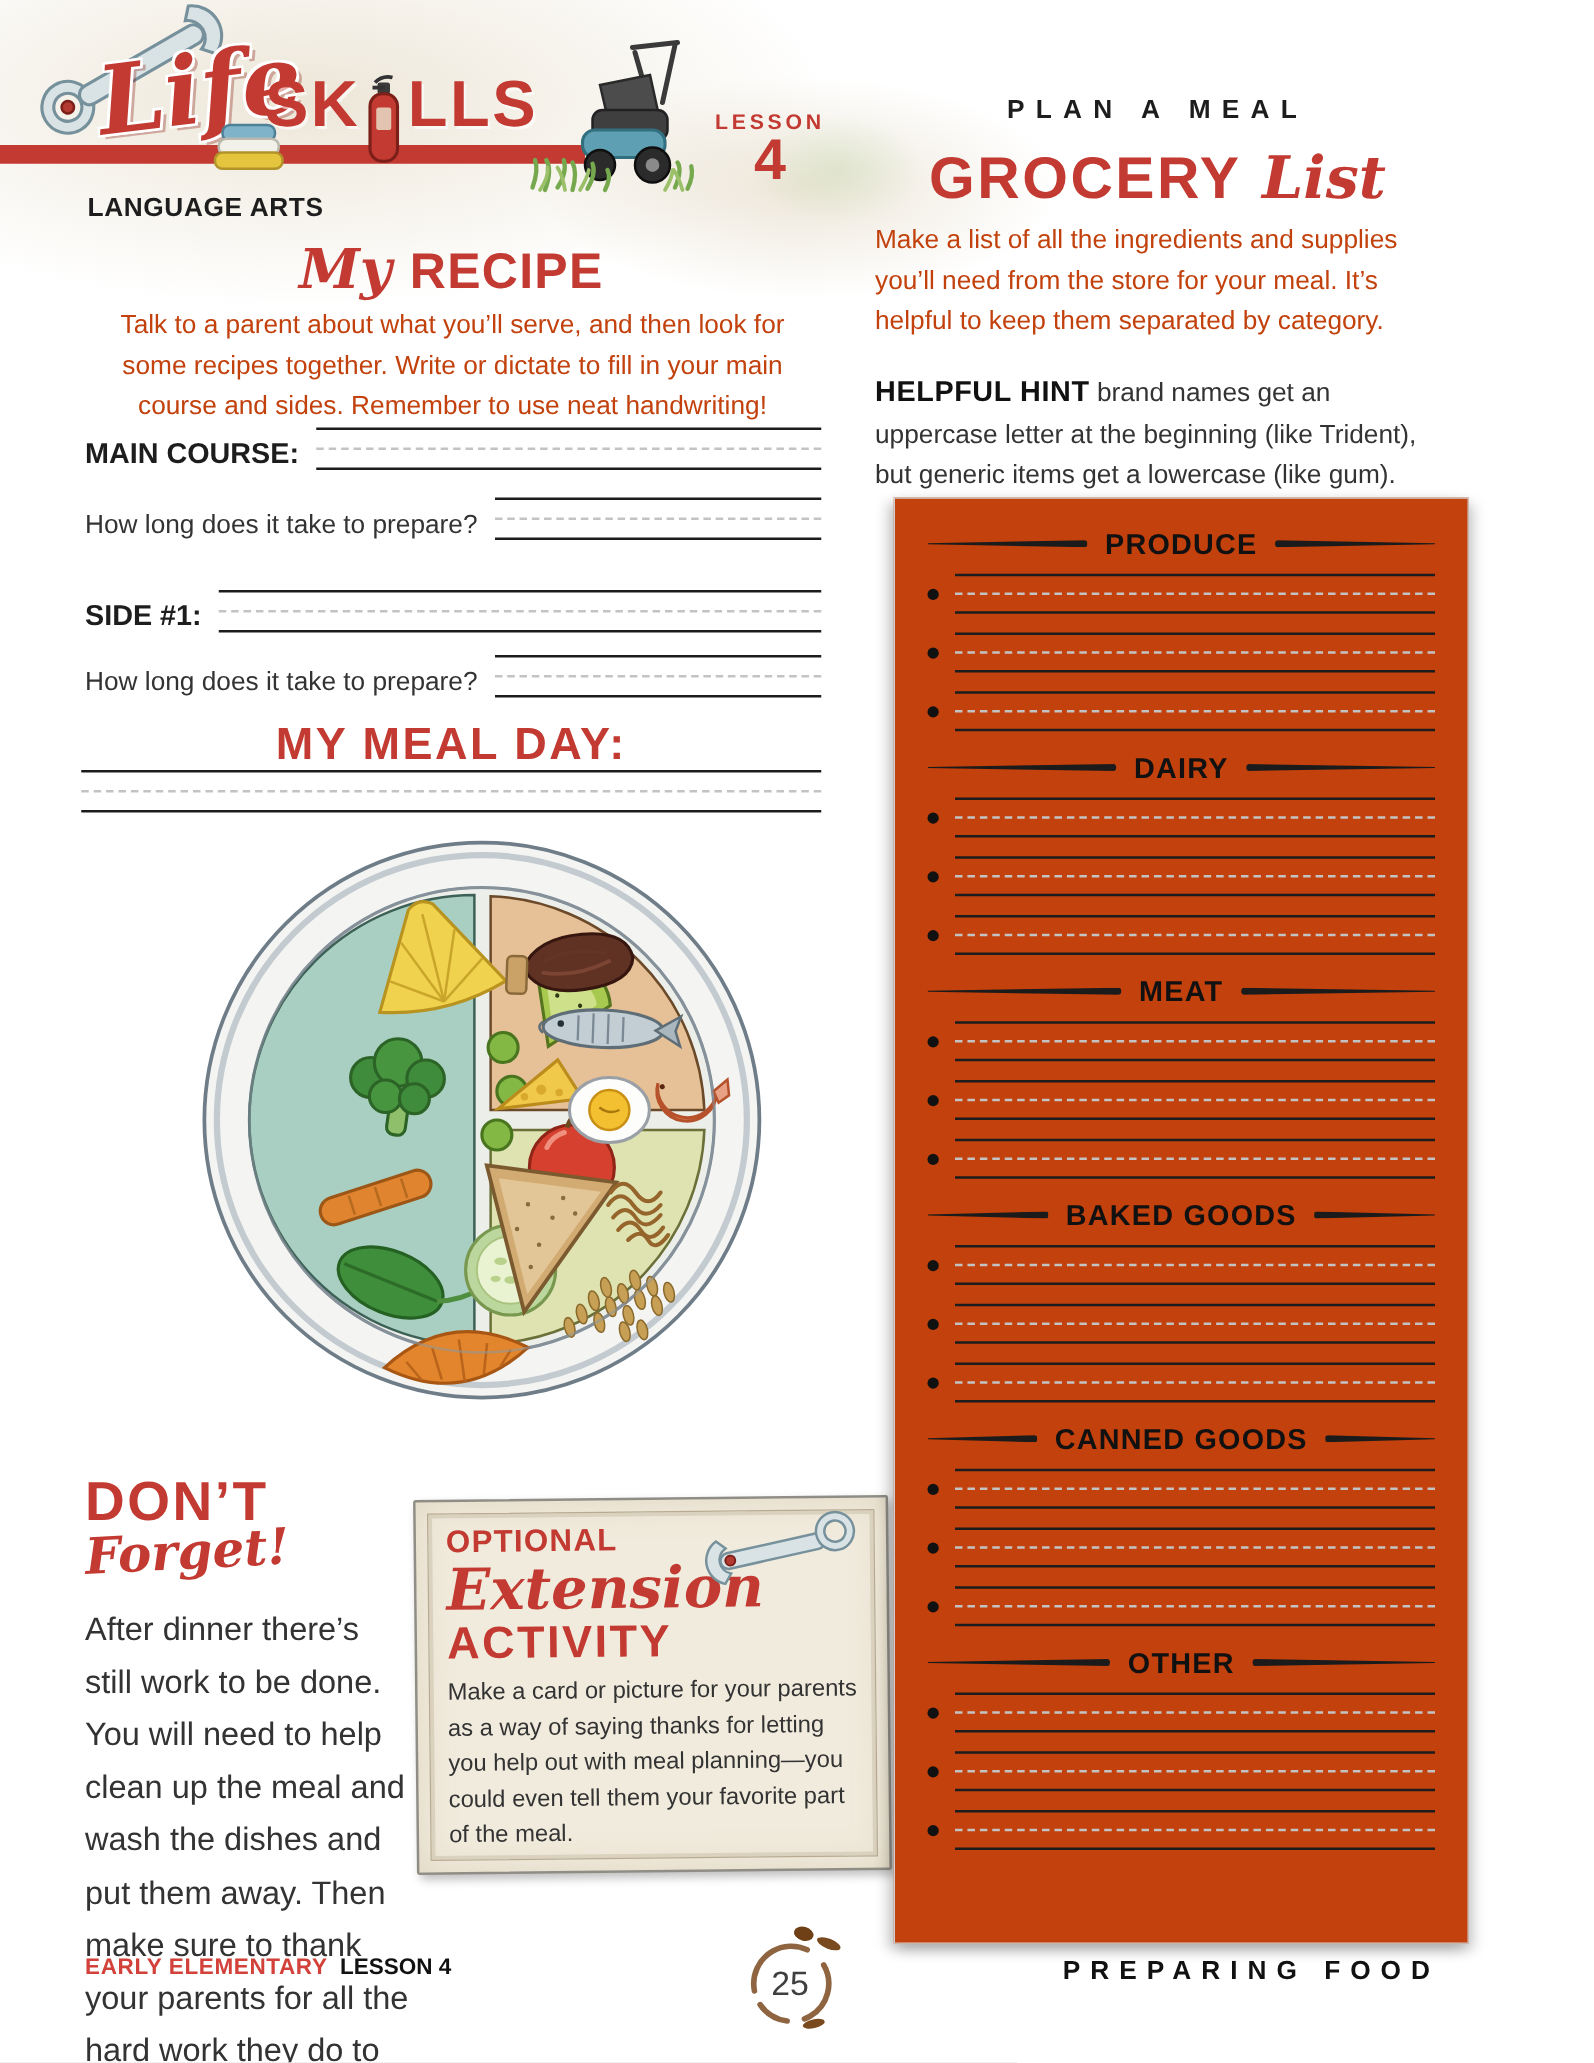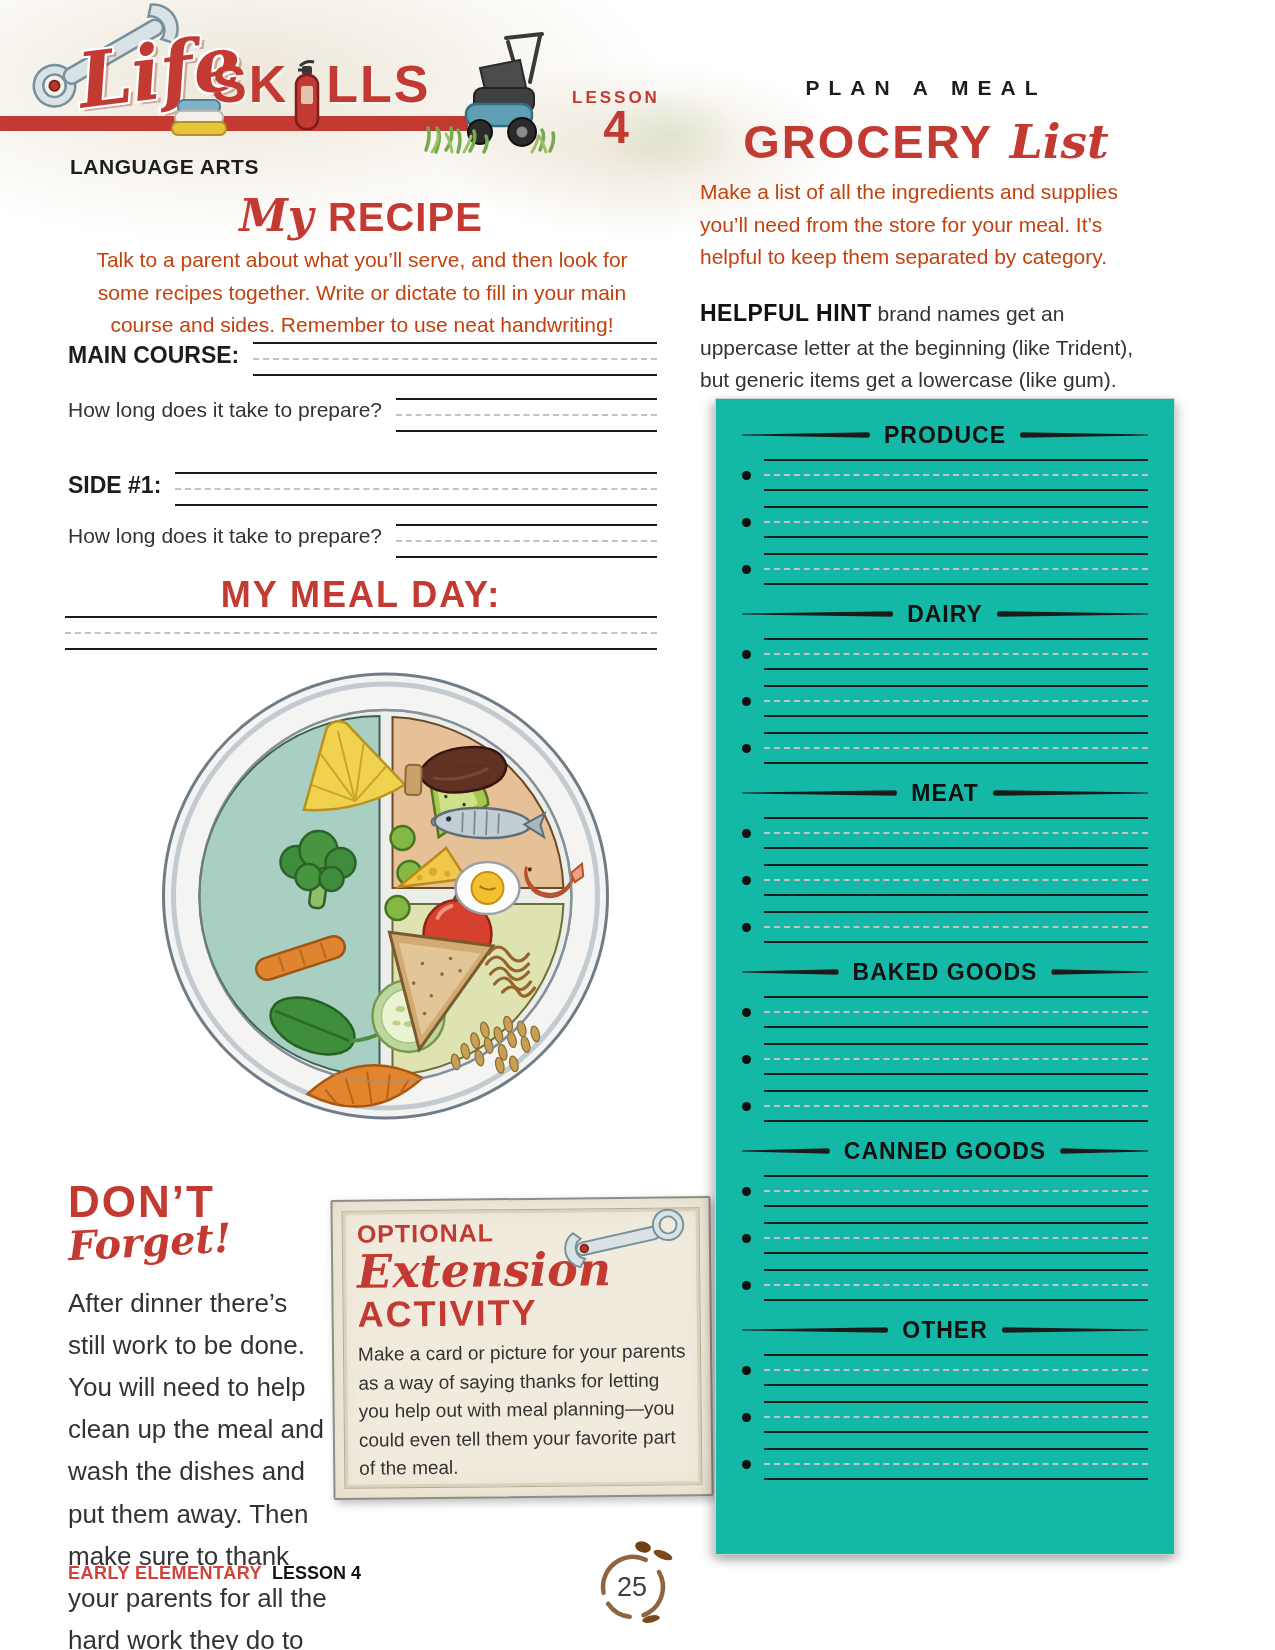--- a/index.html
+++ b/index.html
@@ -52,21 +52,21 @@
   .badge .num{font-size:46px;font-weight:bold;color:var(--red);line-height:.85;}
   .subject{position:absolute;left:70px;top:155px;font-size:21px;font-weight:bold;letter-spacing:.5px;color:#1d1d1d;}
   .plan-a-meal{position:absolute;left:700px;top:76px;width:452px;text-align:center;
     font-size:21px;font-weight:bold;letter-spacing:9px;color:#1d1d1d;white-space:nowrap;}
 
   
   .recipe-title{position:absolute;left:65px;top:190px;width:592px;text-align:center;}
   .recipe-title .script{font-size:44px;margin-right:10px;}
   .recipe-title .stamp{font-size:40px;}
   .recipe-intro{position:absolute;left:78px;top:244px;width:568px;text-align:center;}
-  .field-row{position:absolute;left:68px;width:589px;display:flex;align-items:flex-start;gap:14px;}
+  .field-row{position:absolute;left:68px;width:589px;display:flex;align-items:flex-end;gap:14px;}
   .field-row .lbl{font-size:23px;font-weight:bold;white-space:nowrap;color:#1d1d1d;}
   .field-row .q{font-size:21px;white-space:nowrap;color:#333;}
   .row-main{top:342px;}
   .row-q1{top:398px;}
   .row-side{top:472px;}
   .row-q2{top:524px;}
 
   .mealday-title{position:absolute;left:65px;top:574px;width:592px;text-align:center;font-size:36px;letter-spacing:2px;}
   .mealday-lines{position:absolute;left:65px;top:616px;width:592px;display:flex;}
 
@@ -93,21 +93,21 @@
 
   
   .grocery-title{position:absolute;left:700px;top:114px;width:452px;text-align:center;white-space:nowrap;}
   .grocery-title .stamp{font-size:47px;letter-spacing:2px;}
   .grocery-title .script{font-size:47px;margin-left:12px;}
   .grocery-intro{position:absolute;left:700px;top:176px;width:448px;}
   .grocery-hint{position:absolute;left:700px;top:296px;width:452px;font-size:21px;line-height:1.55;color:#333;}
   .hint-label{font-size:23px;font-weight:bold;letter-spacing:.5px;color:#111;}
 
   .grocery-box{position:absolute;left:715px;top:398px;width:460px;height:1157px;box-sizing:border-box;
-    background:#14b8a6;border:1px solid #cfcfcf;
+    background:#c2410c;border:1px solid #cfcfcf;
     box-shadow:-5px 4px 10px rgba(0,0,0,.22), 4px 5px 10px rgba(0,0,0,.18);
     padding:14px 26px 10px 26px;}
   .g-head{display:flex;align-items:center;gap:14px;margin:8px 0 10px 0;height:28px;}
   .g-head .g-label{font-weight:bold;font-size:23px;letter-spacing:1px;color:#111;white-space:nowrap;}
   .brush{flex:1;height:6px;background:#1b1b1b;border-radius:3px;}
   .brush.l{clip-path:polygon(0 42%,100% 4%,100% 96%,0 58%);}
   .brush.r{clip-path:polygon(0 4%,100% 42%,100% 58%,0 96%);}
   .g-row{display:flex;align-items:flex-start;gap:13px;margin:0 0 15px 0;}
   .g-dot{width:9px;height:9px;border-radius:50%;background:#111;margin-top:12px;flex:none;}
   .g-row .hw3{height:32px;}
@@ -671,14 +671,15 @@
     <svg width="96" height="96" viewBox="0 0 96 96">
       <g fill="none" stroke="#7a4a1f" stroke-linecap="round" opacity=".85" transform="rotate(-30 48 52)">
         <circle cx="48" cy="52" r="30" stroke-width="4.5" stroke-dasharray="52 14 26 12 66 20"></circle>
       </g>
       <ellipse cx="58" cy="12" rx="8" ry="5.5" fill="#6f4015" transform="rotate(15 58 12)"></ellipse>
       <ellipse cx="78" cy="20" rx="10" ry="4" fill="#7a4a1f" transform="rotate(22 78 20)"></ellipse>
       <ellipse cx="66" cy="84" rx="9" ry="3.5" fill="#7a4a1f" transform="rotate(-12 66 84)"></ellipse>
     </svg>
   </div>
   <div class="page-num">25</div>
+  <div class="footer-right">PREPARING FOOD</div>
 
 </div>
 
 </body></html>

